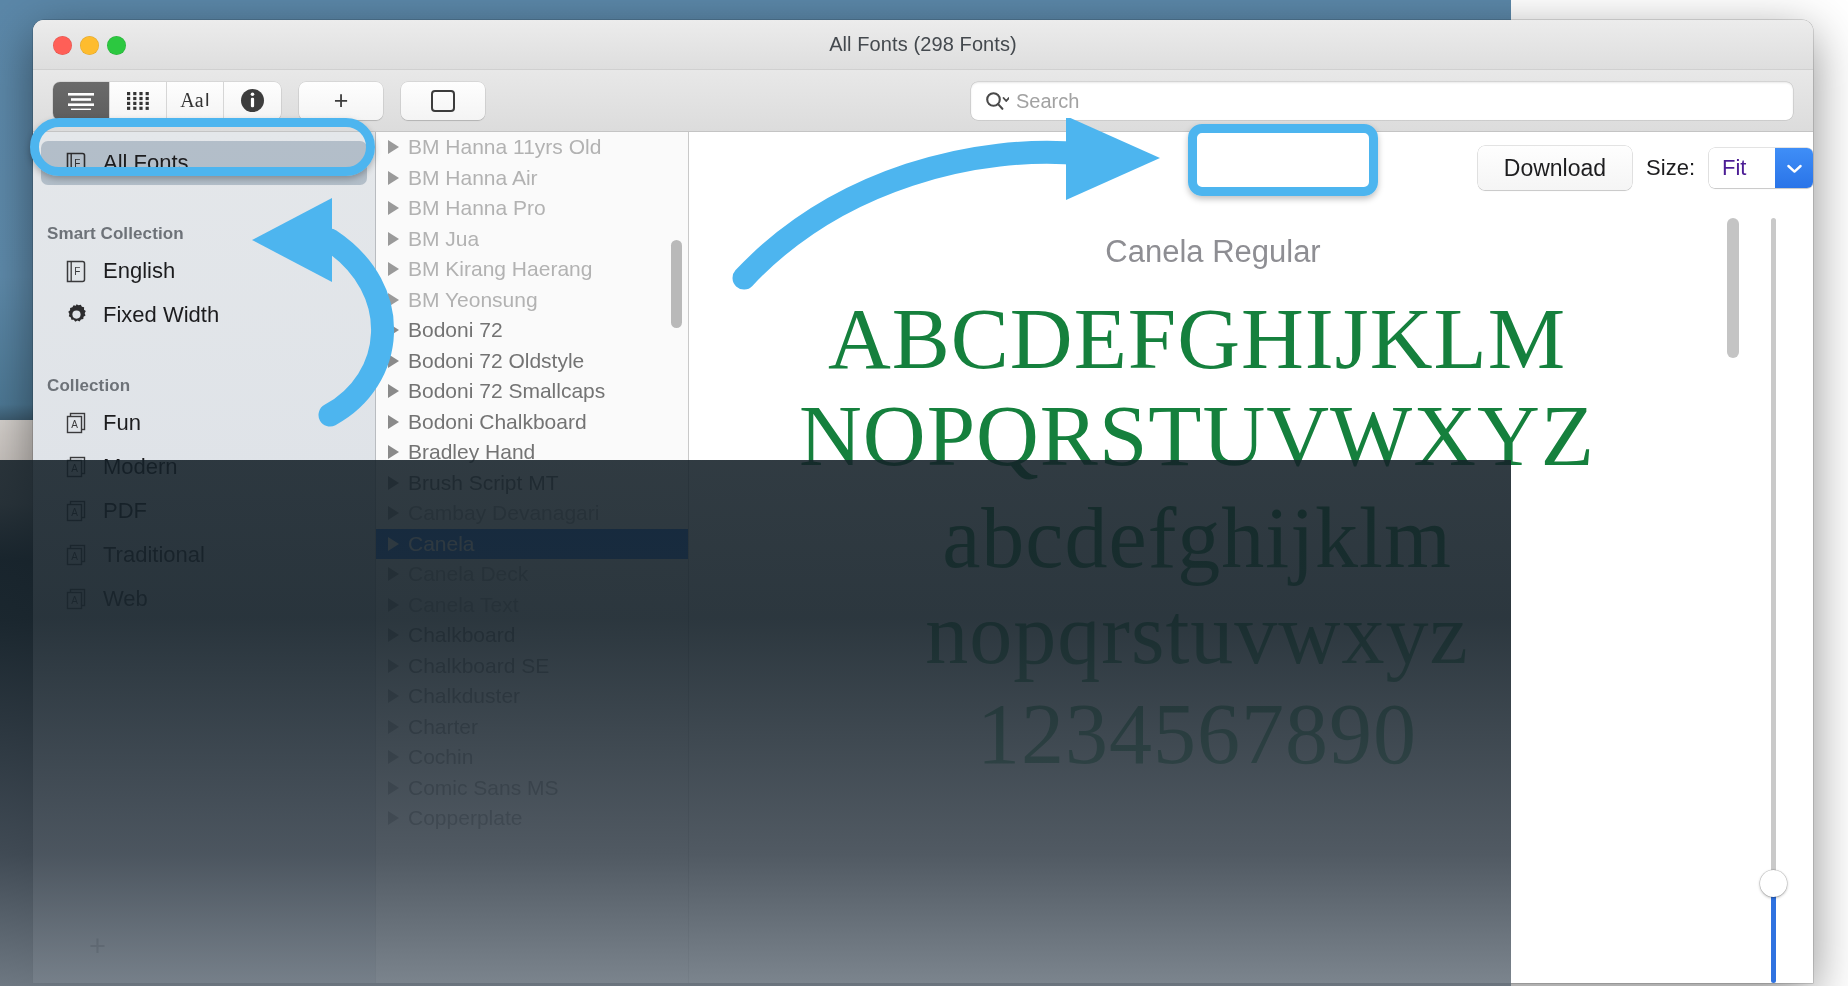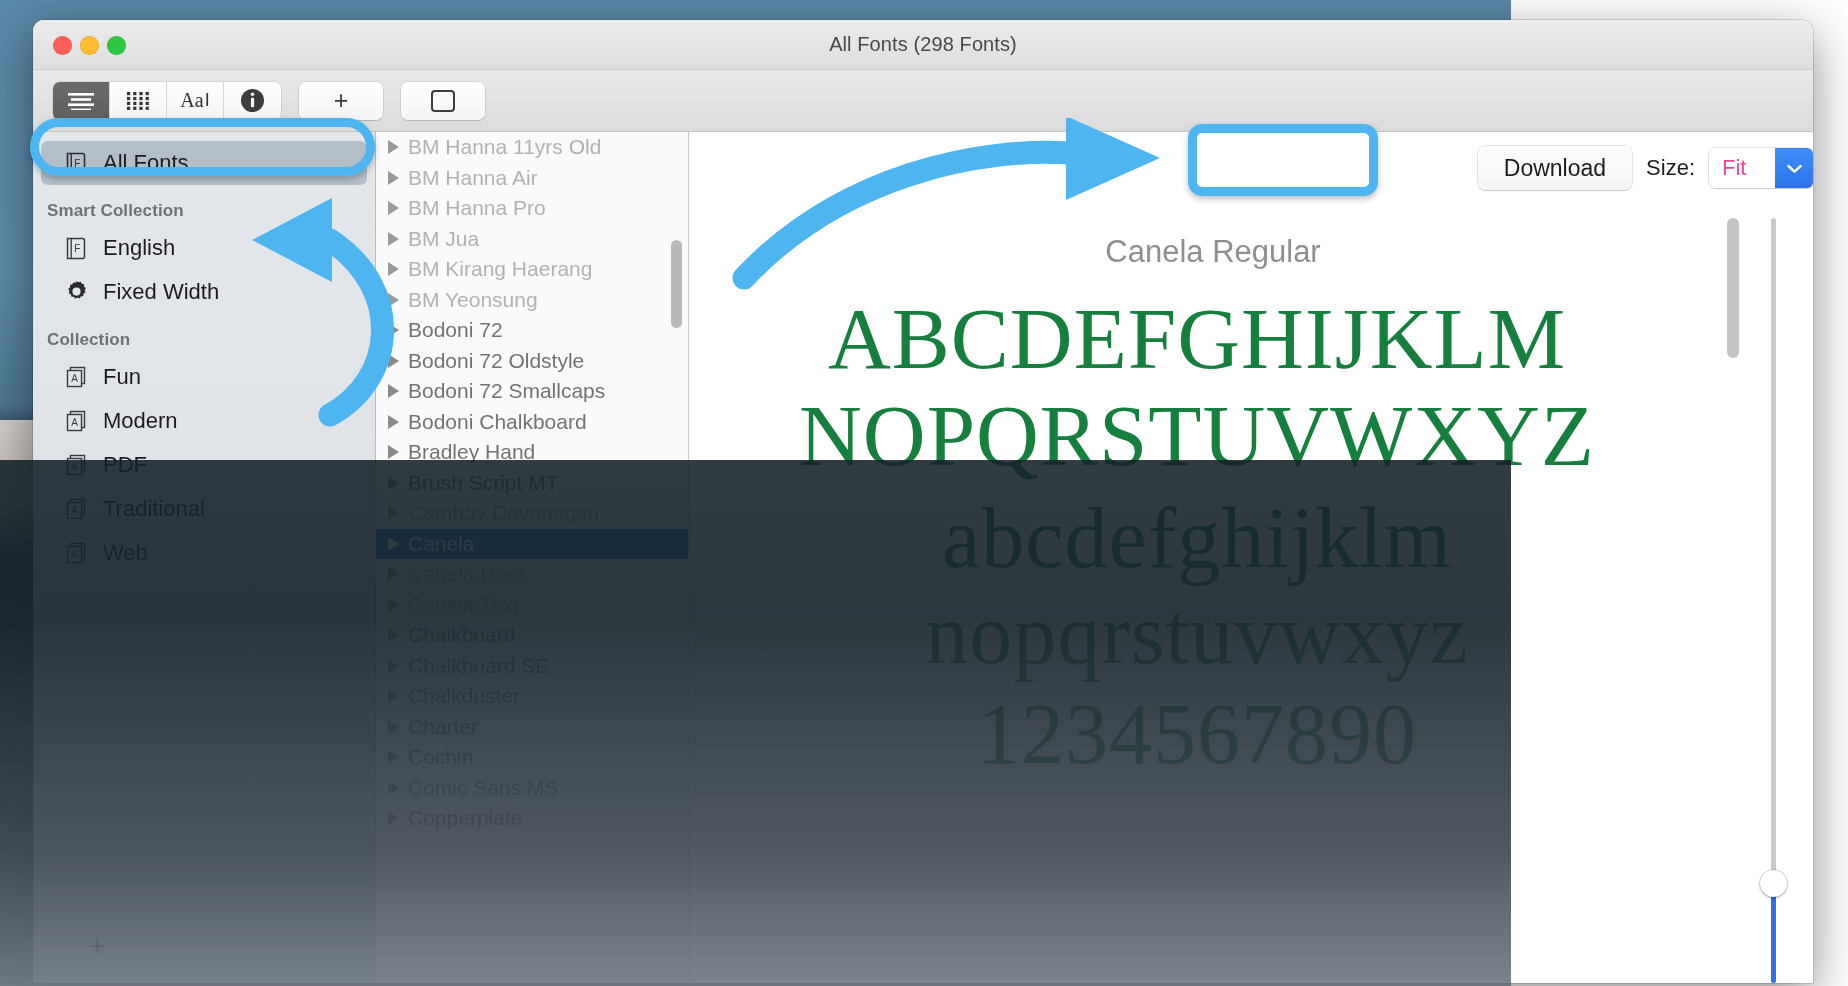--- a/index.html
+++ b/index.html
@@ -108,21 +108,21 @@
     padding-left: 30px; gap: 13px;
     font-size: 22px; color:#1c1c1e;
   }
   .side-row.selected {
     background: rgba(130,150,168,.5);
     margin: 0 8px; border-radius: 7px;
     padding-left: 22px;
   }
   .side-hdr {
     font-size: 17px; font-weight: bold; color:#6d7278;
-    padding: 16px 0 5px 14px; letter-spacing:.1px;
+    padding: 16px 0 5px 14px; letter-spacing:.1px;margin-top:23px;
   }
   .ic { width: 27px; height: 27px; flex:0 0 27px; position:relative; }
   svg { display:block; }
   #add-collection {
     position:absolute; left: 56px; bottom: 22px;
     font-size: 29px; color:#5a5f66; line-height:1;
   }
 
   
   #fontlist {
@@ -168,21 +168,21 @@
     font-size: 23px; color:#1d1d1f;
   }
   #size-label { font-size: 22px; color:#1d1d1f; }
   #size-popup {
     height: 40px; width: 104px; display:flex;
     border-radius: 6px; overflow:hidden;
     box-shadow: 0 1px 1px rgba(0,0,0,.12), 0 0 0 .5px rgba(0,0,0,.22);
   }
   #size-value {
     flex:1; background:#fff; display:flex; align-items:center;
-    padding-left: 13px; font-size: 22px; color:#ec4899;
+    padding-left: 13px; font-size: 22px; color:#4c1d95;
   }
   #size-chevron {
     width: 38px; background: linear-gradient(180deg,#3f8ef7,#2a74e8);
     display:flex; align-items:center; justify-content:center; color:#fff;
   }
   #specimen {
     position:absolute; left: 0; right: 108px; top: 74px; bottom: 0;
     display:flex; flex-direction:column; align-items:center;
     font-family: "Liberation Serif", serif;
   }
@@ -309,20 +309,30 @@
       </div>
 
       <div class="tbar-btn">
         <span>
           <svg width="24" height="22" viewBox="0 0 24 22">
             <rect x="1" y="1" width="22" height="20" rx="3" fill="none" stroke="#3c3c3c" stroke-width="2"></rect>
           </svg>
         </span>
       </div>
 
+      <div id="search-field">
+        <span>
+          <svg width="24" height="20" viewBox="0 0 24 20">
+            <circle cx="8.5" cy="8.5" r="6.3" fill="none" stroke="#4a4a4a" stroke-width="2.1"></circle>
+            <line x1="13.1" y1="13.1" x2="17.4" y2="17.8" stroke="#4a4a4a" stroke-width="2.1" stroke-linecap="round"></line>
+            <path d="M18.6 7 L21.2 10 L23.8 7" fill="none" stroke="#4a4a4a" stroke-width="1.9" stroke-linecap="round" stroke-linejoin="round"></path>
+          </svg>
+        </span>
+        <span id="search-ph">Search</span>
+      </div>
     </div>
 
     <div id="body">
 
       <div id="sidebar">
 
         <div class="side-row selected">
           <span class="ic">
             <svg width="27" height="27" viewBox="0 0 27 27">
               <path d="M4.5 3.5 h15 a2 2 0 0 1 2 2 v16 a2 2 0 0 1 -2 2 h-15 z" fill="none" stroke="#2c2c2e" stroke-width="1.6"></path>

